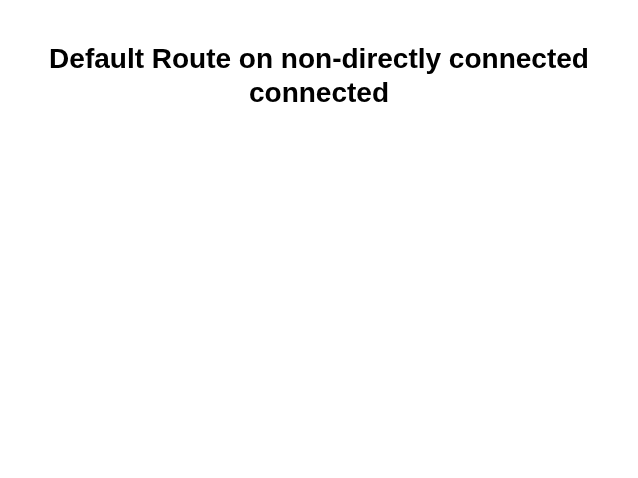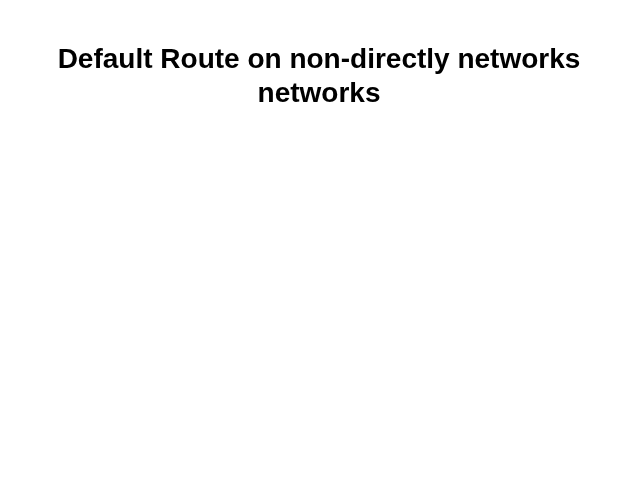--- a/index.html
+++ b/index.html
@@ -27,14 +27,14 @@
       font-weight: bold;
       font-size: 28px;
       line-height: 34px;
       letter-spacing: 0;
     }
   </style>
 </head>
 <body>
 
 <div class="slide">
-  <h1 class="slide-title">Default Route on non-directly networks networks</h1>
+  <h1 class="slide-title">Default Route on non-directly connected connected</h1>
 </div>
 
 </body></html>

